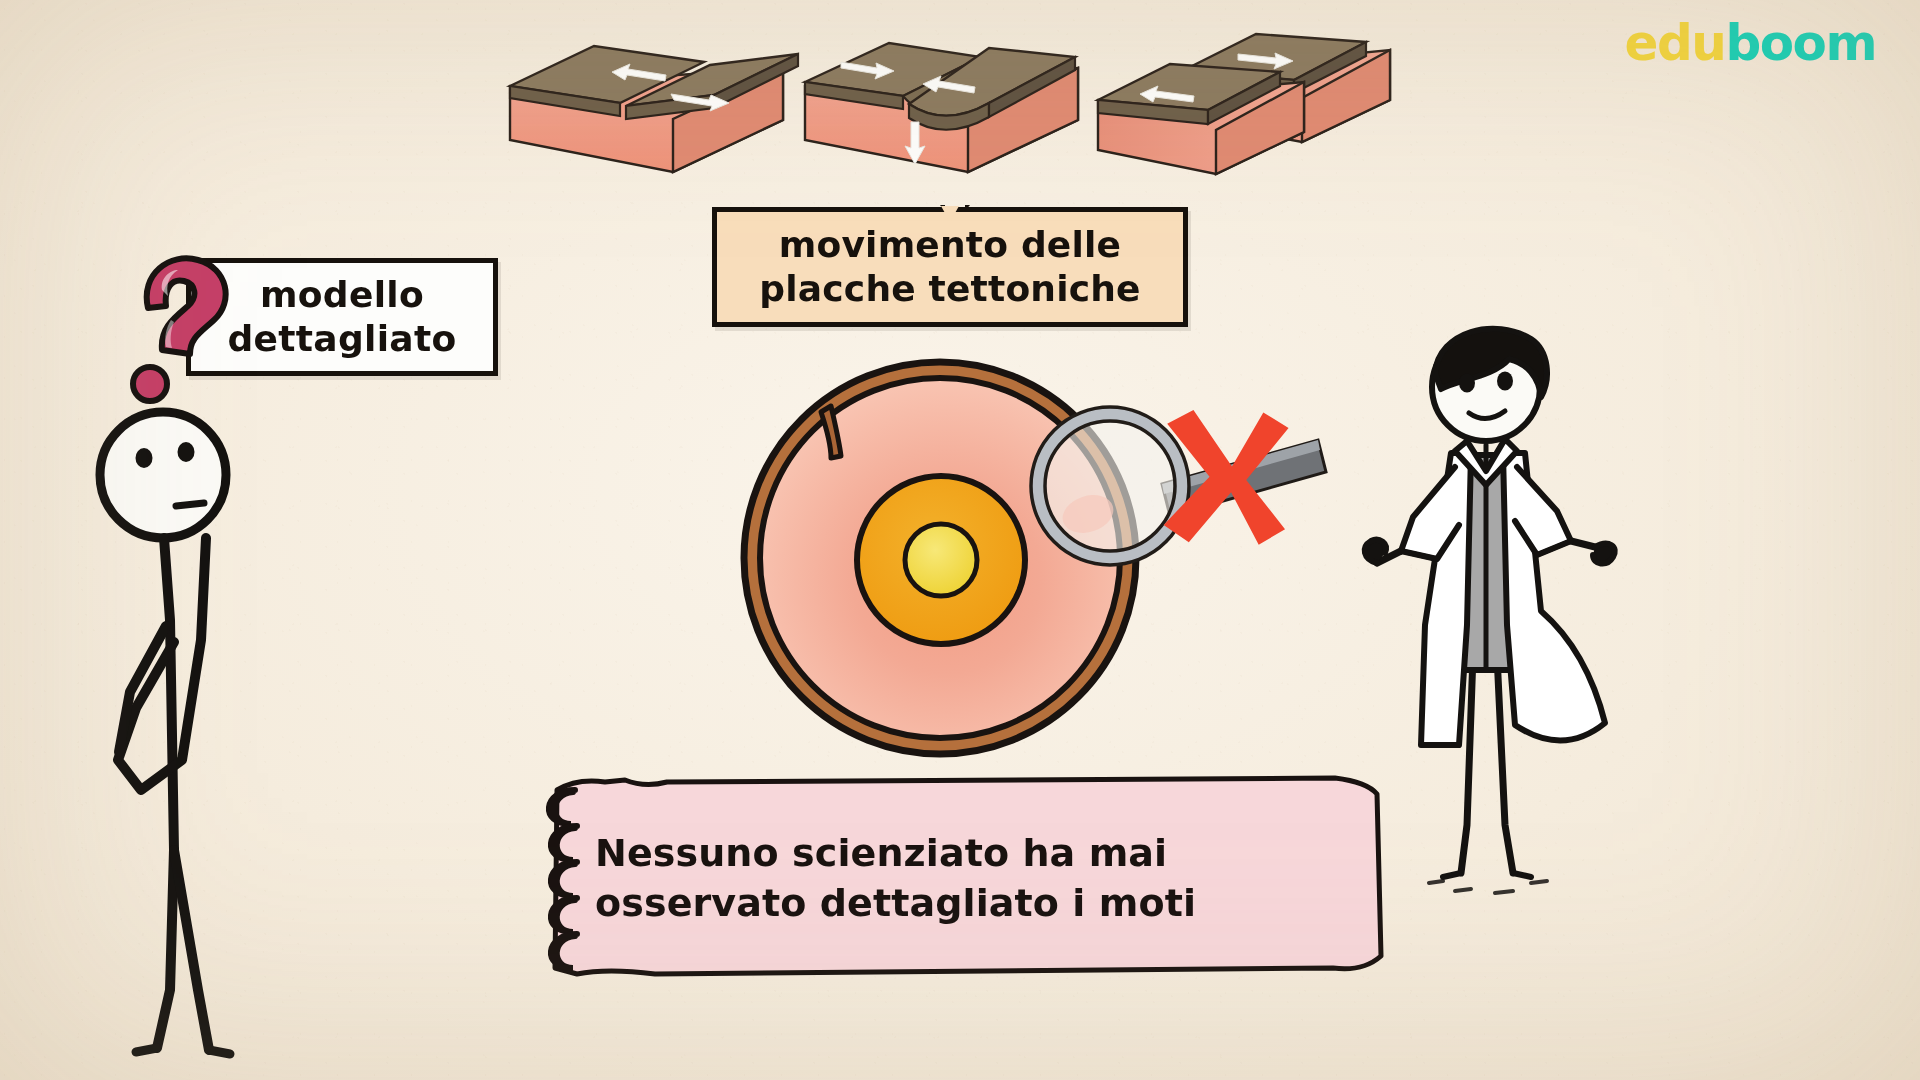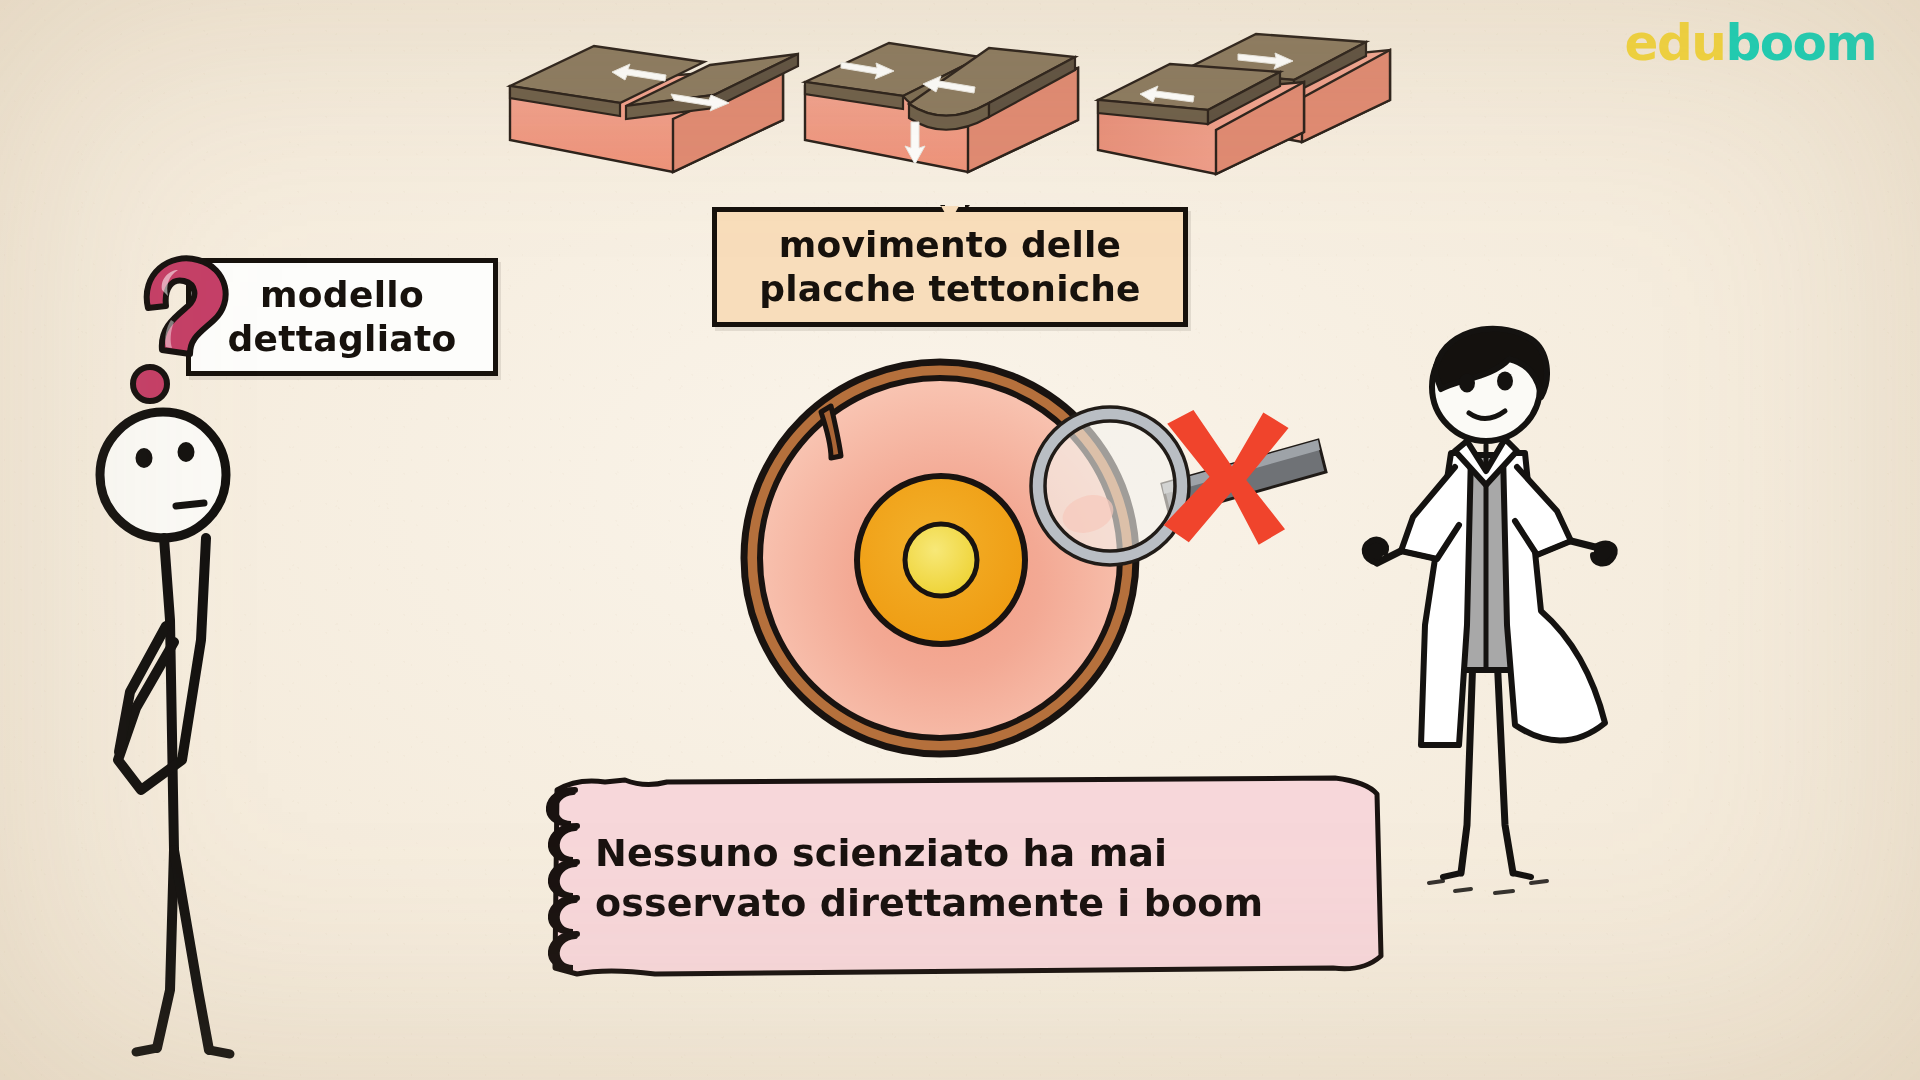--- a/index.html
+++ b/index.html
@@ -276,21 +276,21 @@
           <path d="M60,22 C28,22 24,56 56,56 C34,56 34,26 58,24"></path>
           <path d="M62,58 C30,58 26,92 58,92 C36,92 36,62 60,60"></path>
           <path d="M62,94 C30,94 26,128 58,128 C36,128 36,98 60,96"></path>
           <path d="M62,130 C30,130 26,164 58,164 C36,164 36,134 60,132"></path>
           <path d="M62,166 C30,166 26,200 58,200 C36,200 36,170 60,168"></path>
         </g>
       </svg>
     </div>
     <div class="content">
       <div class="line">Nessuno scienziato ha mai</div>
-      <div class="line">osservato direttamente i boom</div>
+      <div class="line">osservato dettagliato i moti</div>
     </div>
   </div>
 
   <div id="scientist">
     <svg width="300" height="570" viewBox="0 0 300 570">
       <g stroke="#141210" stroke-width="6" stroke-linecap="round" stroke-linejoin="round">
 
         <path d="M118,330 L112,500 L106,548" fill="none" stroke-width="7"></path>
         <path d="M142,330 L150,500 L158,548" fill="none" stroke-width="7"></path>
         <path d="M106,548 L88,552" fill="none" stroke-width="6"></path>

